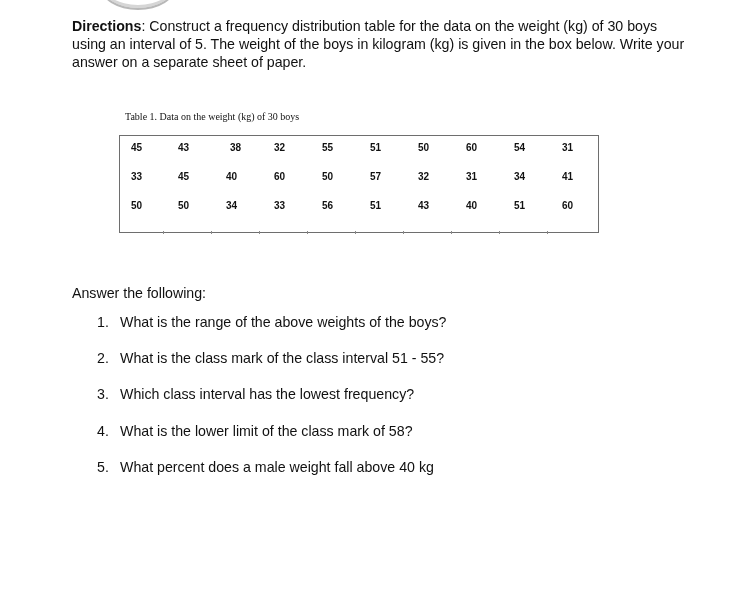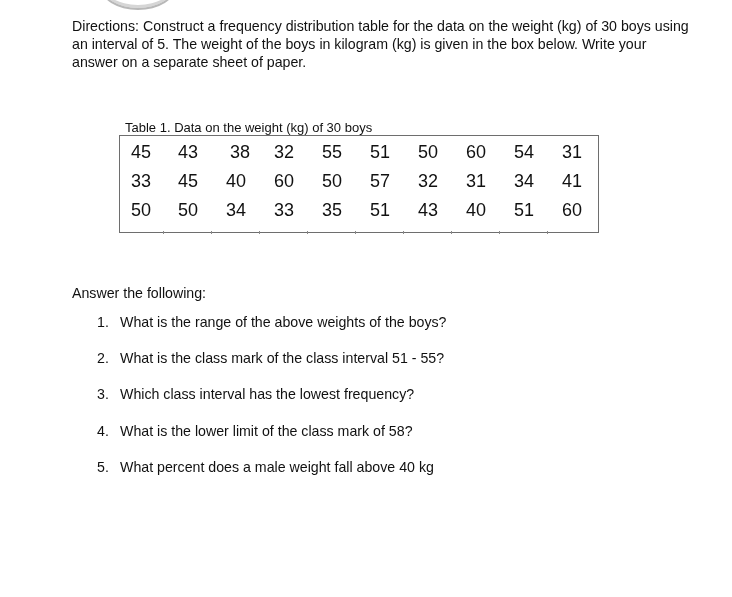--- a/index.html
+++ b/index.html
@@ -8,31 +8,31 @@
     font-family: "Liberation Sans", sans-serif; color: #111111;
   }
   .logo-arc {
     position: absolute; left: 100px; top: -38px; width: 72px; height: 44px;
     border-radius: 50%; border: 2px solid #b8b8b8; box-shadow: inset 0 -3px 0 #d6d6d6;
   }
   .directions {
     position: absolute; left: 72px; top: 17px; width: 620px;
     font-size: 14.2px; line-height: 18px;
   }
-  .directions b { font-weight: normal; text-align: center; }
+  .directions b { font-weight: bold; text-align: center; }
   .table-caption {
-    position: absolute; left: 125px; top: 120px; font-size: 13px;
+    position: absolute; left: 125px; top: 111px; font-size: 10px; font-family: Liberation Serif, serif;
   }
   .data-box {
     position: absolute; left: 119px; top: 135px; width: 480px; height: 98px;
     border: 1px solid #6e6e6e; box-sizing: border-box;
   }
   .data-row { position: absolute; left: 0; height: 20px; width: 100%; }
   .data-cell {
-    position: absolute; width: 30px; font-size: 18px; text-align: left;
+    position: absolute; width: 30px; font-size: 10px; text-align: left; font-weight: bold;
   }
   .tick {
     position: absolute; bottom: -2px; width: 1px; height: 3px; background: #8a8a8a;
   }
   .answer-heading {
     position: absolute; left: 72px; top: 285px; font-size: 14.2px;
   }
   .q {
     position: absolute; left: 97px; font-size: 14.2px;
   }
@@ -70,21 +70,21 @@
     <span class="data-cell" style="left:298px">32</span>
     <span class="data-cell" style="left:346px">31</span>
     <span class="data-cell" style="left:394px">34</span>
     <span class="data-cell" style="left:442px">41</span>
   </div>
   <div class="data-row" style="top:64px">
     <span class="data-cell" style="left:11px">50</span>
     <span class="data-cell" style="left:58px">50</span>
     <span class="data-cell" style="left:106px">34</span>
     <span class="data-cell" style="left:154px">33</span>
-    <span class="data-cell" style="left:202px">35</span>
+    <span class="data-cell" style="left:202px">56</span>
     <span class="data-cell" style="left:250px">51</span>
     <span class="data-cell" style="left:298px">43</span>
     <span class="data-cell" style="left:346px">40</span>
     <span class="data-cell" style="left:394px">51</span>
     <span class="data-cell" style="left:442px">60</span>
   </div>
   <span class="tick" style="left:43px"></span>
   <span class="tick" style="left:91px"></span>
   <span class="tick" style="left:139px"></span>
   <span class="tick" style="left:187px"></span>

